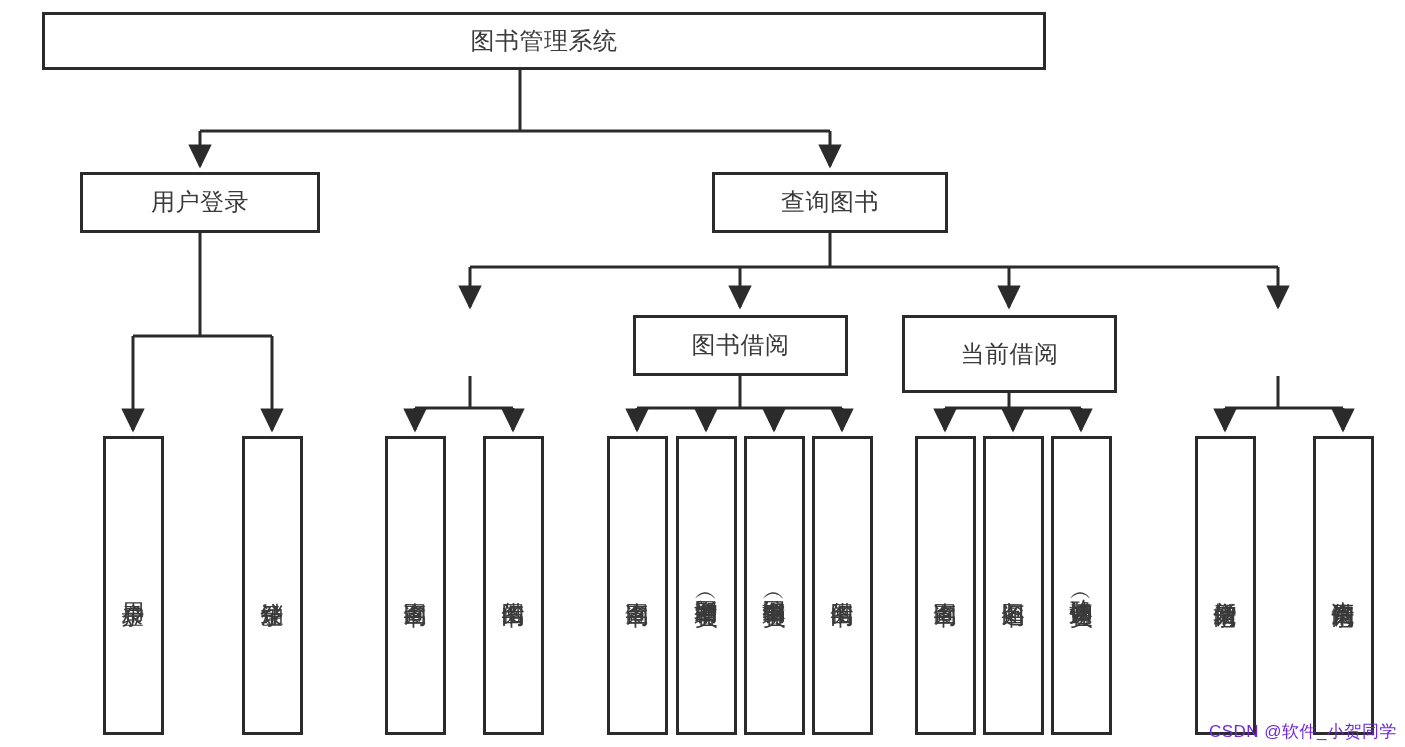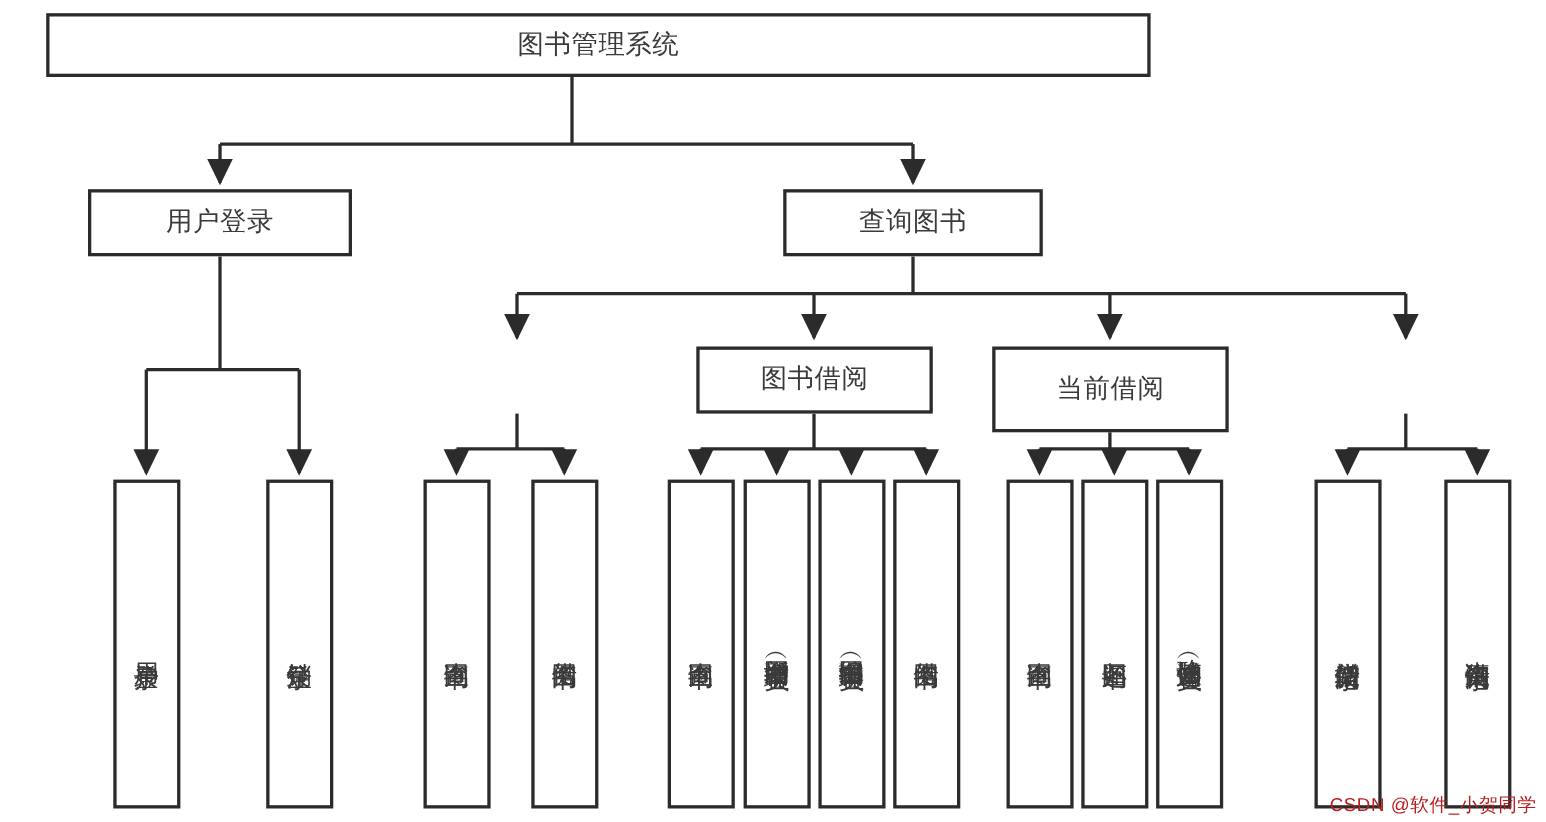--- a/index.html
+++ b/index.html
@@ -58,21 +58,21 @@
     font-size: 23px;
     line-height: 1.22;
     letter-spacing: 1px;
     white-space: nowrap;
     max-height: 276px;
   }
   .watermark {
     position: absolute;
     right: 8px;
     bottom: 4px;
-    color: #b91c1c;
+    color: #6d28d9;
     font-size: 17px;
     letter-spacing: 0.5px;
     white-space: nowrap;
     user-select: none;
   }
 </style>
 </head>
 <body>
 
 <div id="diagram-root">

